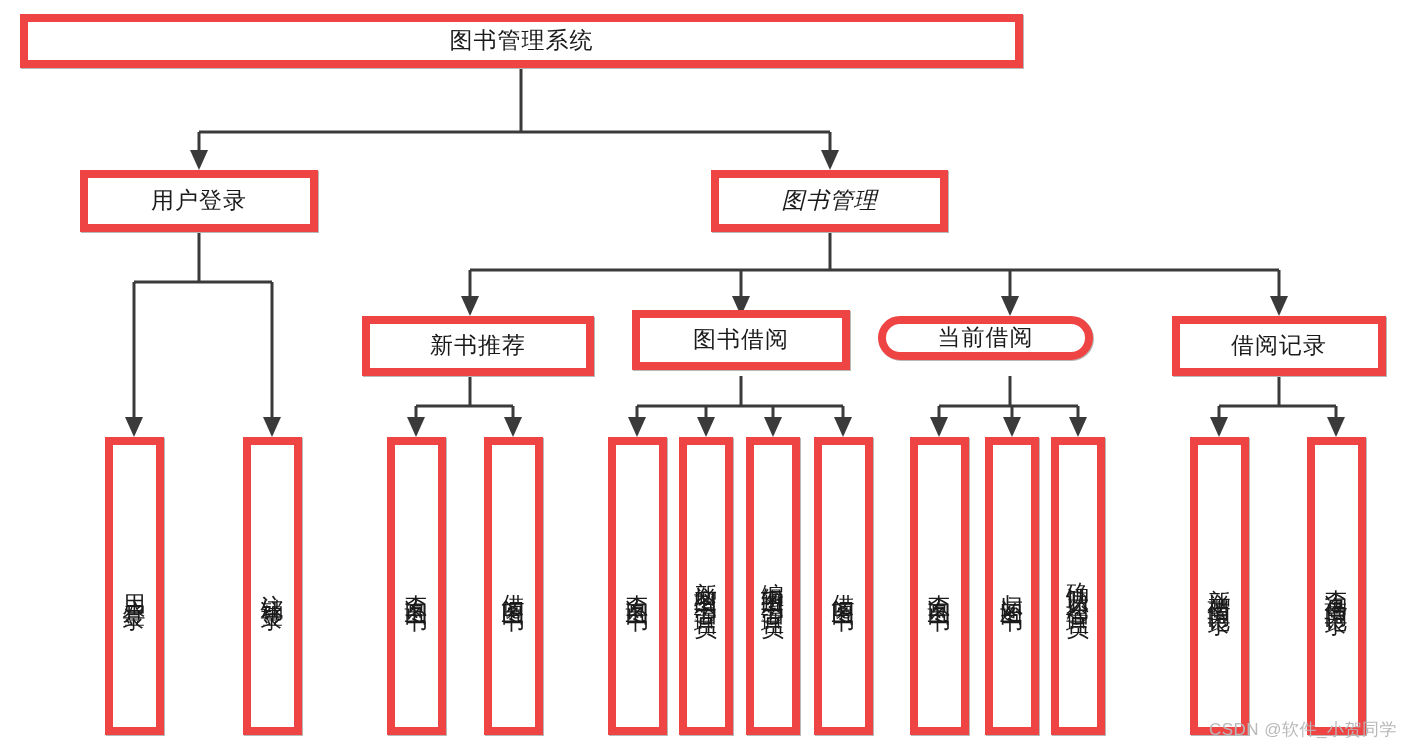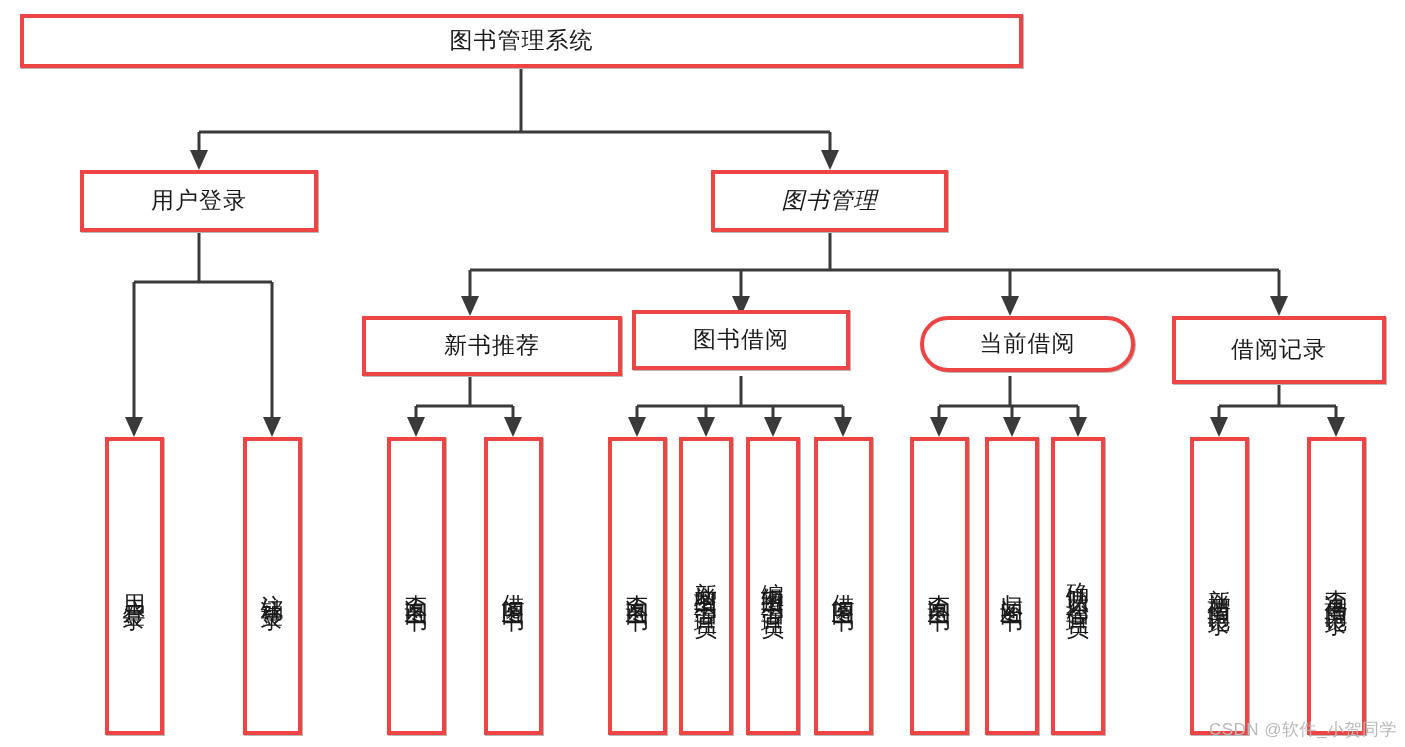--- a/index.html
+++ b/index.html
@@ -22,21 +22,21 @@
     position: absolute;
     left: 0;
     top: 0;
     width: 1405px;
     height: 747px;
   }
   .node {
     position: absolute;
     box-sizing: border-box;
     background: #ffffff;
-    border: 4px solid #ef4444;
+    border: 8px solid #ef4444;
     display: flex;
     align-items: center;
     justify-content: center;
     color: #1a1a1a;
     box-shadow: 1px 1px 0 0 #b8b8b8;
   }
   .node-h {
     font-size: 23px;
     letter-spacing: 1px;
     line-height: 1.1;
@@ -127,30 +127,30 @@
   <div id="nodes">
       <div class="node node-root" style="left: 20px; top: 14px; width: 1003px; height: 54px;">
         <span class="node-h">图书管理系统</span>
       </div>
       <div class="node " style="left: 80px; top: 170px; width: 238px; height: 62px;">
         <span class="node-h">用户登录</span>
       </div>
       <div class="node " style="left: 711px; top: 170px; width: 237px; height: 62px; font-style: italic;">
         <span class="node-h">图书管理</span>
       </div>
-      <div class="node " style="left: 362px; top: 316px; width: 260px; height: 60px;">
+      <div class="node " style="left: 362px; top: 316px; width: 232px; height: 60px;">
         <span class="node-h">新书推荐</span>
       </div>
       <div class="node " style="left: 632px; top: 310px; width: 218px; height: 60px;">
         <span class="node-h">图书借阅</span>
       </div>
-      <div class="node " style="left: 920px; top: 316px; width: 215px; height: 56px; border-radius: 28px;">
+      <div class="node " style="left: 878px; top: 316px; width: 215px; height: 44px; border-radius: 28px;">
         <span class="node-h">当前借阅</span>
       </div>
-      <div class="node " style="left: 1172px; top: 316px; width: 214px; height: 68px;">
+      <div class="node " style="left: 1172px; top: 316px; width: 214px; height: 60px;">
         <span class="node-h">借阅记录</span>
       </div>
       <div class="node " style="left: 105px; top: 437px; width: 59px; height: 298px;">
         <span class="node-v">用户登录</span>
       </div>
       <div class="node " style="left: 243px; top: 437px; width: 59px; height: 298px;">
         <span class="node-v">注销登录</span>
       </div>
       <div class="node " style="left: 387px; top: 437px; width: 59px; height: 298px;">
         <span class="node-v">查询图书</span>

